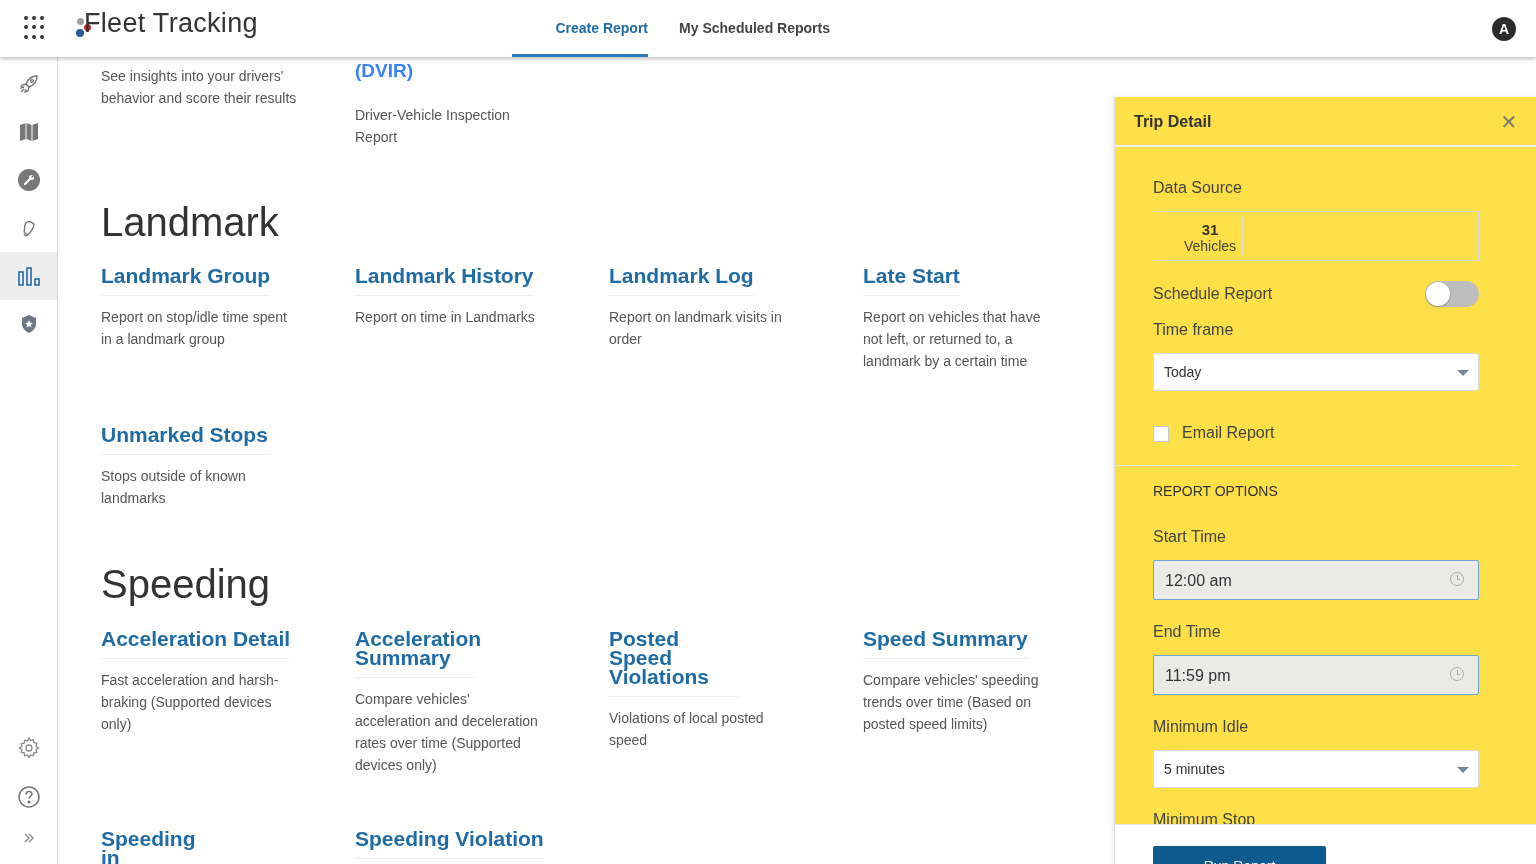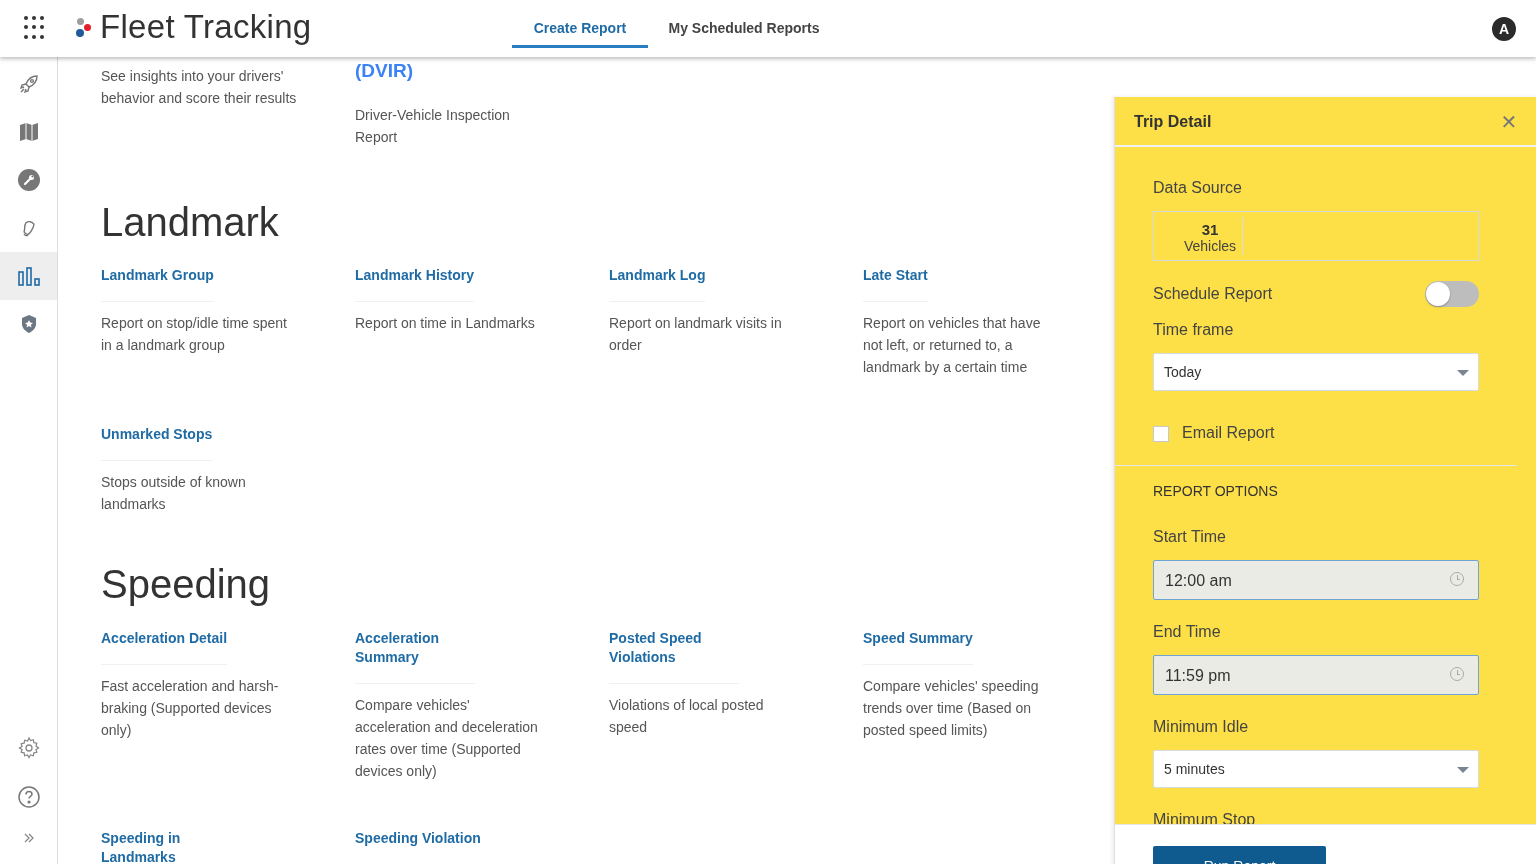--- a/index.html
+++ b/index.html
@@ -6,37 +6,37 @@
   html, body { width: 1536px; height: 864px; overflow: hidden; background: #fff; font-family: "Liberation Sans", sans-serif; color: #333; }
 
   
   .topbar { position: absolute; left: 0; top: 0; width: 1536px; height: 57px; background: #fff; z-index: 10; box-shadow: 0 2px 4px rgba(0,0,0,0.25); }
   .apps-icon { position: absolute; left: 24px; top: 16px; width: 24px; height: 24px; display: grid; grid-template-columns: repeat(3, 4px); grid-gap: 4px; }
   .apps-icon span { width: 4px; height: 4px; border-radius: 50%; background: #333; display: block; }
   .logo { position: absolute; left: 75px; top: 18px; width: 22px; height: 22px; }
   .logo .d1 { position: absolute; left: 2px; top: 0; width: 7px; height: 7px; border-radius: 50%; background: #9e9e9e; }
   .logo .d2 { position: absolute; left: 9px; top: 6px; width: 7px; height: 7px; border-radius: 50%; background: #e41e2b; }
   .logo .d3 { position: absolute; left: 1px; top: 11px; width: 8px; height: 8px; border-radius: 50%; background: #1f5c99; }
-  .app-title { position: absolute; left: 100px; top: 8px; font-size: 33px; color: #333; font-weight: 300; letter-spacing: 0.3px; }
-  .tab { position: absolute; top: 0; height: 48px; line-height: 57px; font-size: 14px; font-weight: bold; text-align: center; }
+  .app-title { position: absolute; left: 84px; top: 8px; font-size: 27px; color: #333; font-weight: 300; letter-spacing: 0.3px; }
+  .tab { position: absolute; top: 0; height: 57px; line-height: 57px; font-size: 14px; font-weight: bold; text-align: right; }
   .tab-create { left: 512px; width: 136px; color: #1f6ba5; border-bottom: 3px solid #2a7dc1; line-height: 57px; }
   .tab-scheduled { left: 658px; width: 172px; color: #444; }
   .avatar { position: absolute; right: 20px; top: 17px; width: 24px; height: 24px; border-radius: 50%; background: #2b2b2b; color: #fff; font-size: 14px; font-weight: bold; text-align: center; line-height: 24px; }
 
   
   .leftnav { position: absolute; left: 0; top: 57px; width: 58px; height: 807px; background: #fff; border-right: 1px solid #ddd; }
   .nav-item { position: absolute; left: 0; width: 57px; height: 48px; display: flex; align-items: center; justify-content: center; }
   .nav-item.active { background: #eeeeee; }
   .nav-item svg { width: 24px; height: 24px; }
 
   
   .main { position: absolute; left: 58px; top: 57px; width: 1056px; height: 807px; background: #fff; overflow: hidden; }
   .section-title { position: absolute; left: 43px; font-size: 40px; color: #333; text-align: right; }
   .card { position: absolute; width: 200px; }
-  .card-title { font-size: 14px; color: #1f6ba5; font-weight: bold; line-height: 19px; padding-bottom: 16px; display: inline-block; border-bottom: 1px solid #eef1f4; }
+  .card-title { font-size: 21px; color: #1f6ba5; font-weight: bold; line-height: 19px; padding-bottom: 10px; display: inline-block; border-bottom: 1px solid #eef1f4; }
   .card-desc { font-size: 14px; color: #555; line-height: 22px; margin-top: 10px; width: 190px; }
   .partial-title { position: absolute; left: 297px; top: -8px; font-size: 19px; color: #3b82f6; font-weight: bold; line-height: 19px; }
 
   
   .panel { position: absolute; left: 1114px; top: 57px; width: 492px; height: 807px; background: #fde047; border-left: 1px solid #e0e0e0; box-shadow: -2px 0 4px rgba(0,0,0,0.08); margin-top: 40px; }
   .panel-header { position: absolute; left: 0; top: 0; width: 422px; height: 50px; border-bottom: 2px solid #eef1f4; }
   .panel-title { position: absolute; left: 19px; top: 16px; font-size: 16px; font-weight: bold; color: #333; }
   .close-btn { position: absolute; right: 18px; top: 15px; width: 20px; height: 20px; color: #777; font-size: 20px; line-height: 20px; text-align: center; }
   .panel-body { position: absolute; left: 0; top: 50px; width: 402px; height: 677px; overflow: hidden; }
   .scrollbar { position: absolute; right: 0; top: 50px; width: 18px; height: 677px; background: #f0f0f0; }

